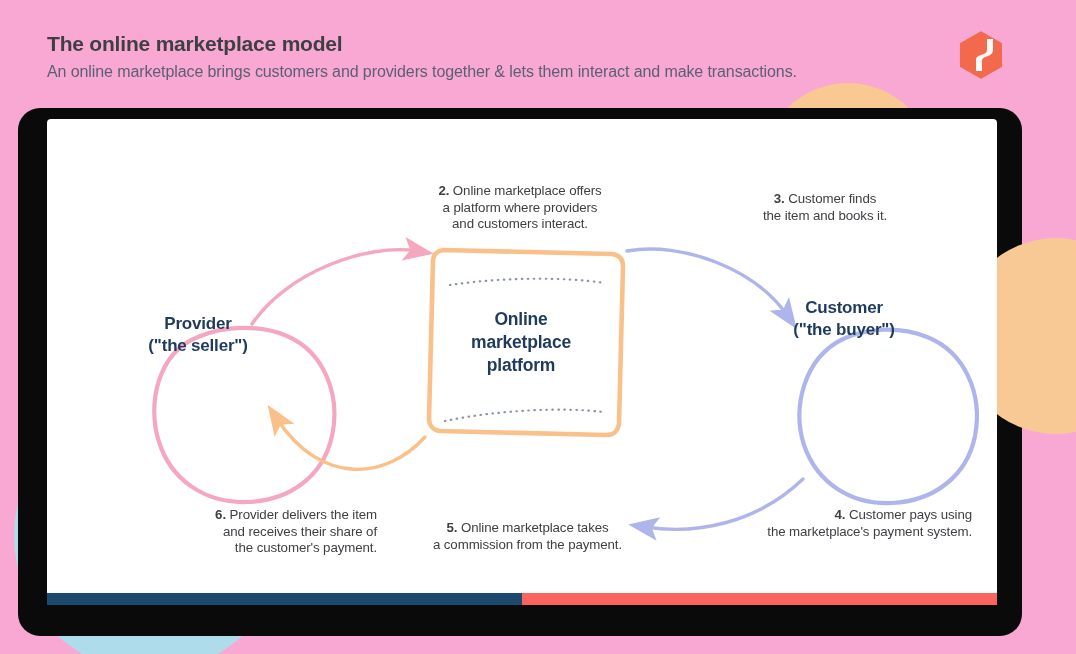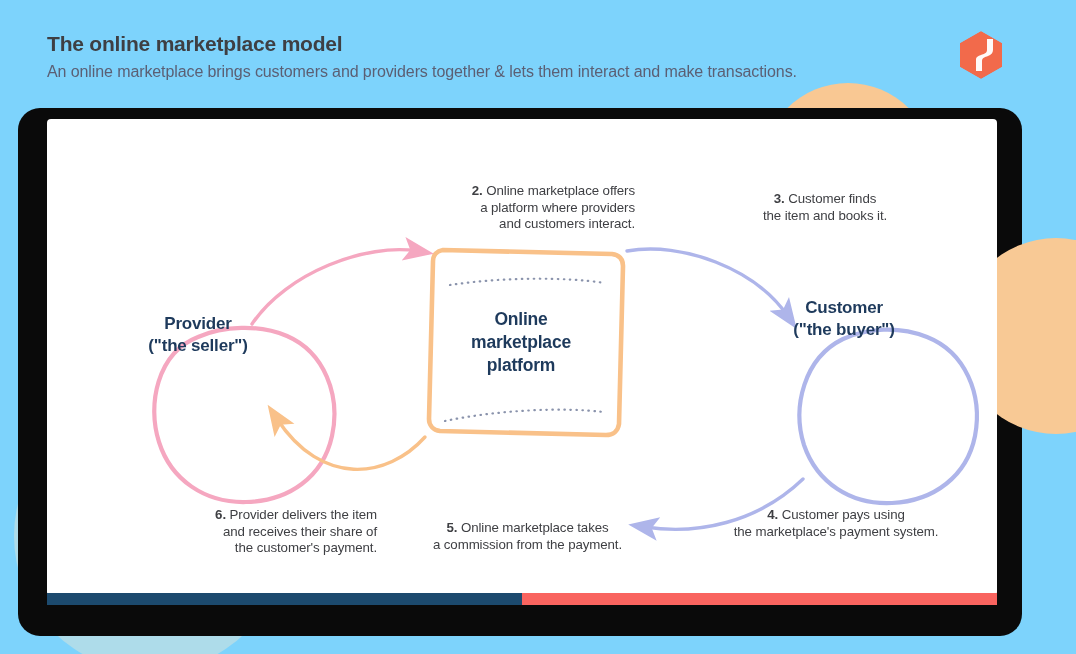--- a/index.html
+++ b/index.html
@@ -12,21 +12,21 @@
     height: 654px;
     overflow: hidden;
     font-family: "Liberation Sans", sans-serif;
     position: relative;
   }
   #stage {
     position: absolute;
     inset: 0;
     width: 1076px;
     height: 654px;
-    background: #7dd3fc;
+    background: #f9a8d4;
     overflow: hidden;
   }
 
   
   .header {
     position: absolute;
     left: 47px;
     top: 32px;
     width: 900px;
   }
@@ -146,23 +146,23 @@
     position: absolute;
     text-align: center;
     font-size: 13.3px;
     color: #3e3f43;
     line-height: 1.23;
     letter-spacing: -0.1px;
     white-space: pre-line;
   }
   .step b { font-weight: bold; }
   .step-1 { left: 117px; top: 175px; width: 270px; }
-  .step-2 { left: 405px; top: 167px; width: 230px; text-align: right; }
+  .step-2 { left: 405px; top: 167px; width: 230px; }
   .step-3 { left: 690px; top: 175px; width: 270px; }
-  .step-4 { left: 700px; top: 491px; width: 272px; }
+  .step-4 { left: 700px; top: 491px; width: 272px; text-align: right; }
   .step-5 { left: 405px; top: 504px; width: 245px; }
   .step-6 { left: 112px; top: 491px; width: 265px; text-align: right; }
 </style>
 </head>
 <body>
 
 <div id="stage">
 
   <div class="blob blob-peach-top"></div>
   <div class="blob blob-blue"></div>

